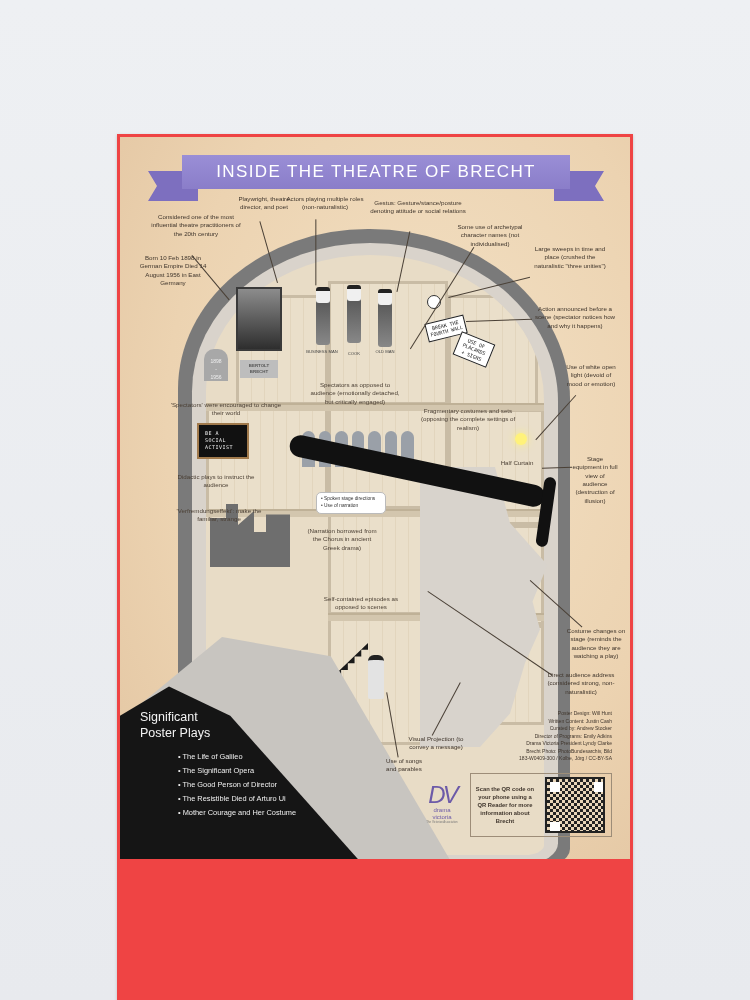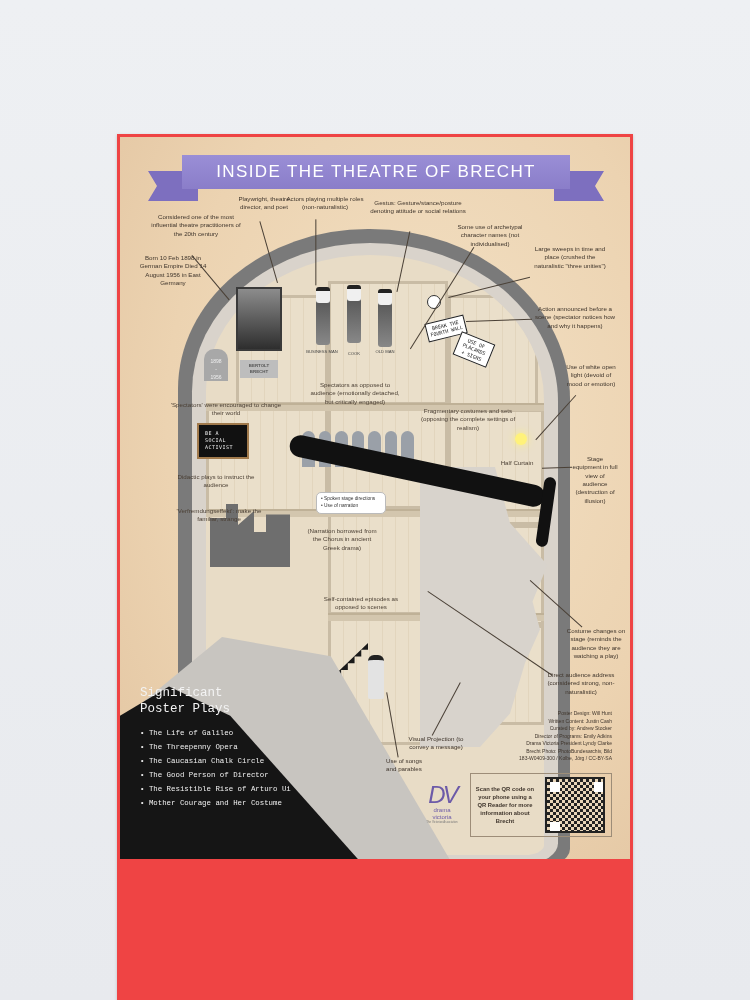--- a/index.html
+++ b/index.html
@@ -150,24 +150,24 @@
   .stairs {
     position: absolute; left: 200px; top: 506px; width: 48px; height: 48px; background: #1a1a1a;
     clip-path: polygon(100% 0, 100% 14%, 86% 14%, 86% 28%, 72% 28%, 72% 42%, 58% 42%, 58% 56%, 44% 56%, 44% 70%, 30% 70%, 30% 84%, 16% 84%, 16% 100%, 0 100%, 0 96%);
   }
   .singer { position: absolute; left: 248px; top: 518px; width: 16px; height: 44px; background: #e3e3e3; border-radius: 6px 6px 2px 2px; border-top: 5px solid #222; }
   .queen { position: absolute; left: 308px; top: 430px; width: 16px; height: 40px; background: linear-gradient(180deg,#efefef 35%, #e08070 35%); border-top: 4px solid #e6c640; }
   .umbrella { position: absolute; left: 366px; top: 428px; width: 6px; height: 40px; background: #e0717a; }
   .coatrack { position: absolute; left: 354px; top: 426px; width: 8px; height: 46px; background: #222; }
   .radio { position: absolute; left: 306px; top: 512px; width: 22px; height: 16px; background: #5a4b3e; }
   
-  .plays { position: absolute; left: 20px; top: 548px; width: 220px; color: #fff; font-family: Liberation Mono, monospace; }
+  .plays { position: absolute; left: 20px; top: 572px; width: 220px; color: #fff; font-family: Liberation Sans, sans-serif; }
   .plays-title { font-size: 12.5px; line-height: 1.3; margin-bottom: 8px; color: #f3f3f3; }
   .plays-list { list-style: none; }
-  .plays-list li { font-size: 7.4px; line-height: 1.9; color: #f0f0f0; }
+  .plays-list li { font-size: 7.4px; line-height: 1.9; color: #f0f0f0; margin-left: 38px; }
   .plays-list li::before { content: "\2022  "; }
   
   .credits {
     position: absolute; right: 18px; top: 573px; width: 170px;
     font-family: "Liberation Sans", sans-serif; font-size: 5px; line-height: 1.5; color: #3f352c; text-align: right;
   }
   .qr-box {
     position: absolute; left: 350px; top: 636px; width: 142px; height: 64px;
     border: 1px solid #9d8d78;
     display: flex; align-items: center; padding: 4px;
@@ -326,24 +326,23 @@
     <div class="leader" style="left:312px;top:598px;width:60px;transform:rotate(-62deg);"></div>
     <div class="leader" style="left:278px;top:620px;width:66px;transform:rotate(-100deg);"></div>
 
     <div class="plays">
       <div class="plays-title">
         <div>Significant</div>
         <div>Poster Plays</div>
       </div>
       <ul class="plays-list">
         <li>The Life of Galileo</li>
-        <li>The Threepenny Opera</li>
-        <li>The Caucasian Chalk Circle</li>
+        <li>The Significant Opera</li>
         <li>The Good Person of Director</li>
-        <li>The Resistible Rise of Arturo Ui</li>
+        <li>The Resistible Died of Arturo Ui</li>
         <li>Mother Courage and Her Costume</li>
       </ul>
     </div>
 
     <div class="credits">
       <div>Poster Design: Will Hunt</div>
       <div>Written Content: Justin Cash</div>
       <div>Curated by: Andrew Stocker</div>
       <div>Director of Programs: Emily Adkins</div>
       <div>Drama Victoria President Lyndy Clarke</div>

